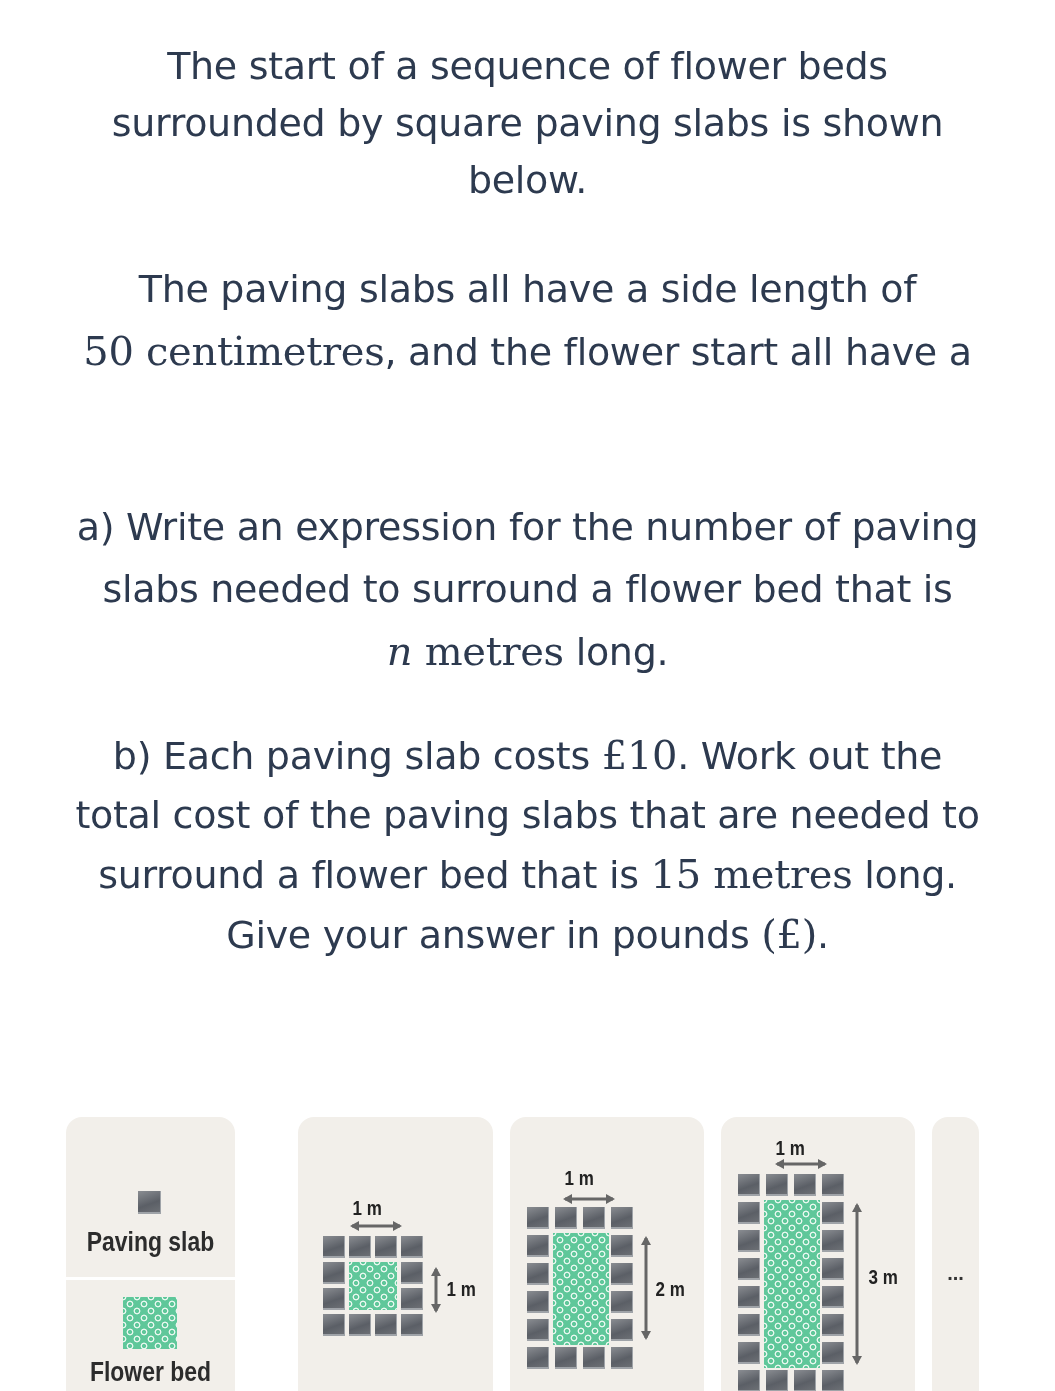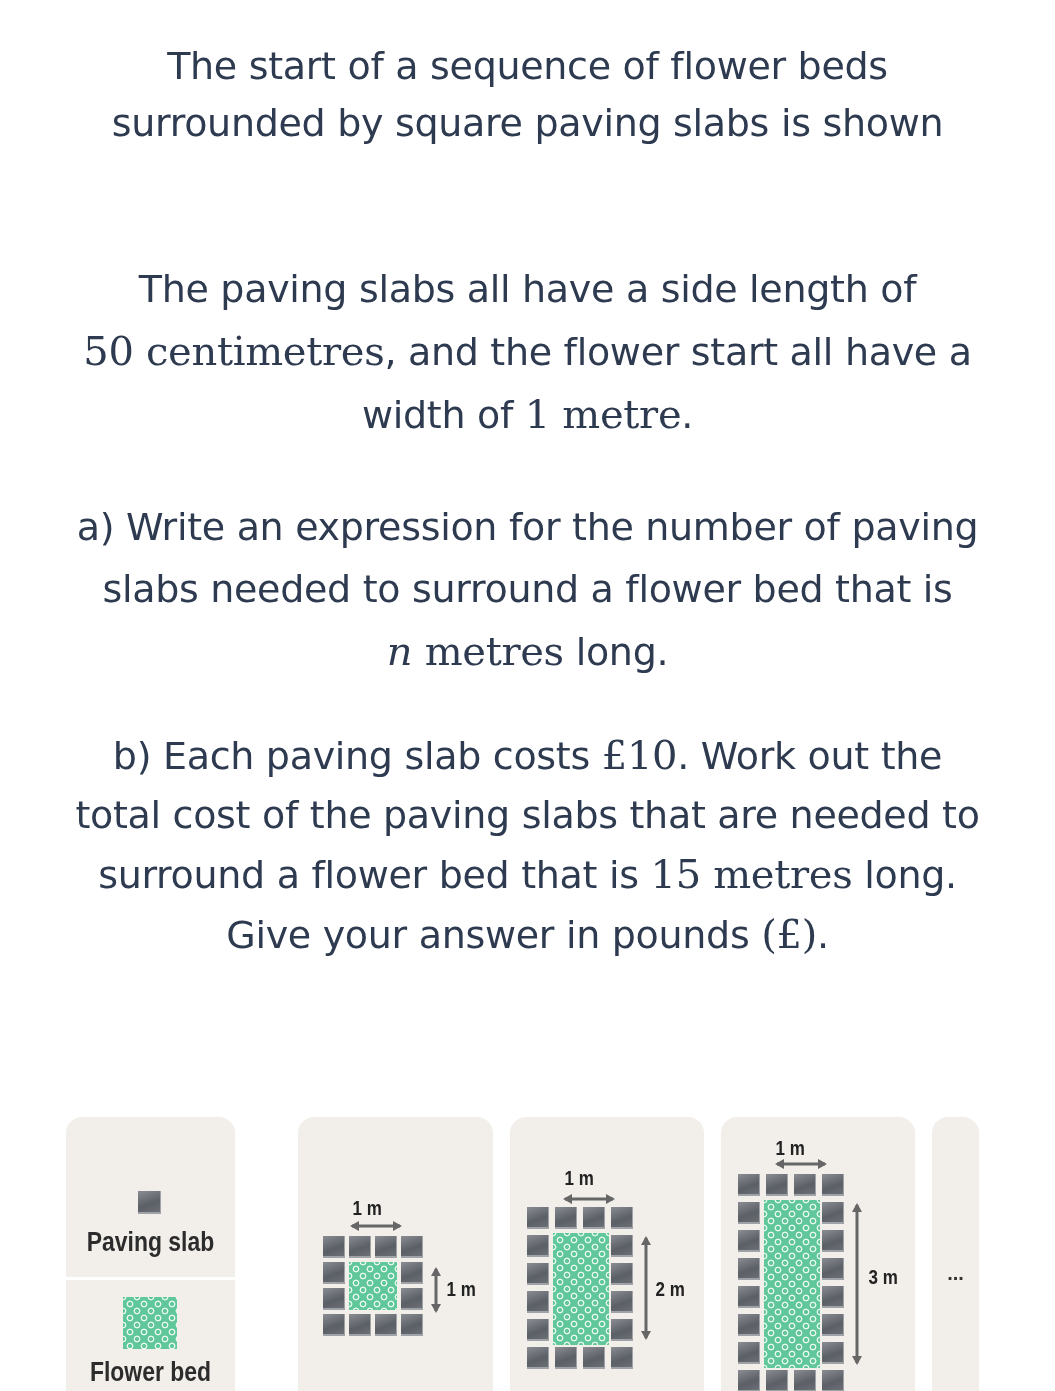--- a/index.html
+++ b/index.html
@@ -31,26 +31,26 @@
   .dim { position:absolute; font-family:"Liberation Sans", sans-serif; font-weight:bold; font-size:20px;
          color:#222; transform:scaleX(0.85); white-space:nowrap; }
   .arrow-h, .arrow-v { position:absolute; }
 </style>
 </head>
 <body>
 
 <div class="para" style="top:38px;">
   <span class="line">The start of a sequence of flower beds</span>
   <span class="line">surrounded by square paving slabs is shown</span>
+  <span class="line">below.</span>
 </div>
 
 <div class="para" style="top:258px; line-height:62px;">
   <span class="line">The paving slabs all have a side length of</span>
   <span class="line"><span class="math">50 centimetres</span><span>, and the flower start all have a</span></span>
-  <span class="line"><span>width of </span><span class="math">1 metre</span><span>.</span></span>
 </div>
 
 <div class="para" style="top:496px; line-height:62px;">
   <span class="line">a) Write an expression for the number of paving</span>
   <span class="line">slabs needed to surround a flower bed that is</span>
   <span class="line"><span class="mathi">n</span><span class="math"> metres</span><span> long.</span></span>
 </div>
 
 <div class="para" style="top:726px; line-height:59px;">
   <span class="line"><span>b) Each paving slab costs </span><span class="math">£10</span><span>. Work out the</span></span>

